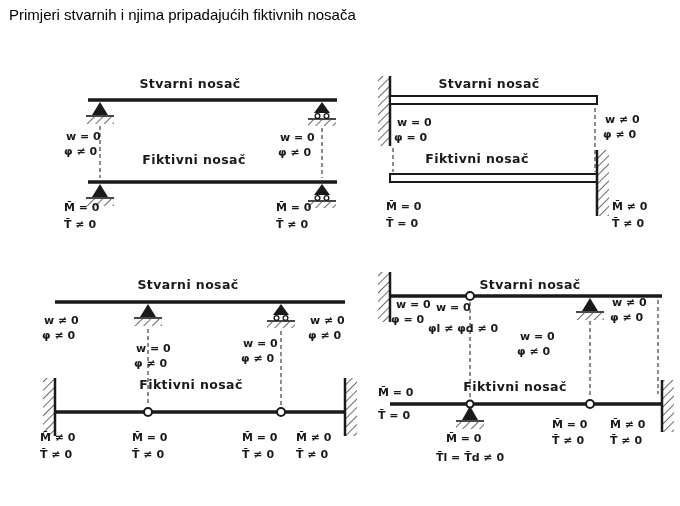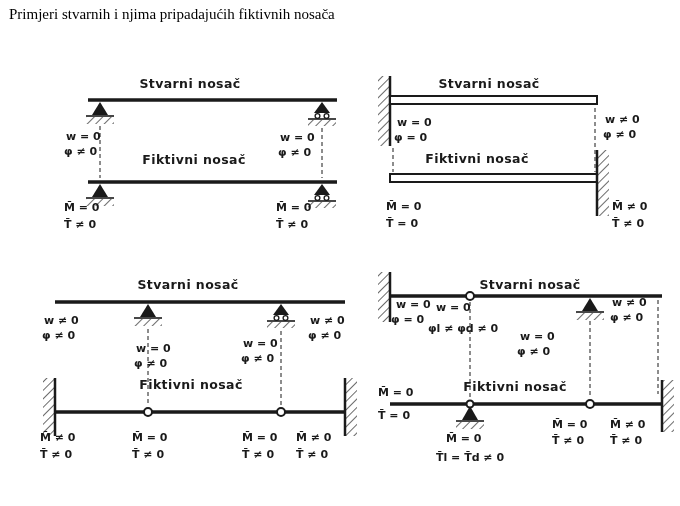--- a/index.html
+++ b/index.html
@@ -1,18 +1,18 @@
 <!DOCTYPE html>
 <html><head>
 <meta charset="utf-8">
 <style>
   * { box-sizing: border-box; }
   html,body { margin:0; padding:0; background:#ffffff; }
   .page { position:relative; width:680px; height:506px; background:#ffffff; overflow:hidden; }
-  .doc-title { position:absolute; left:9px; top:6px; font-family:Liberation Serif, serif;
+  .doc-title { position:absolute; left:9px; top:6px; font-family:Liberation Sans, sans-serif;
                font-size:15px; color:#000; white-space:nowrap; }
   svg.fig { position:absolute; left:0; top:0; }
   svg.fig text { fill:#1a1a1a; font-family:"DejaVu Sans", sans-serif; font-weight:bold; }
   .sec { font-size:12.5px; letter-spacing:.4px; }
   .lbl { font-size:11px; }
 </style>
 </head>
 <body>
 
 <div class="page">

